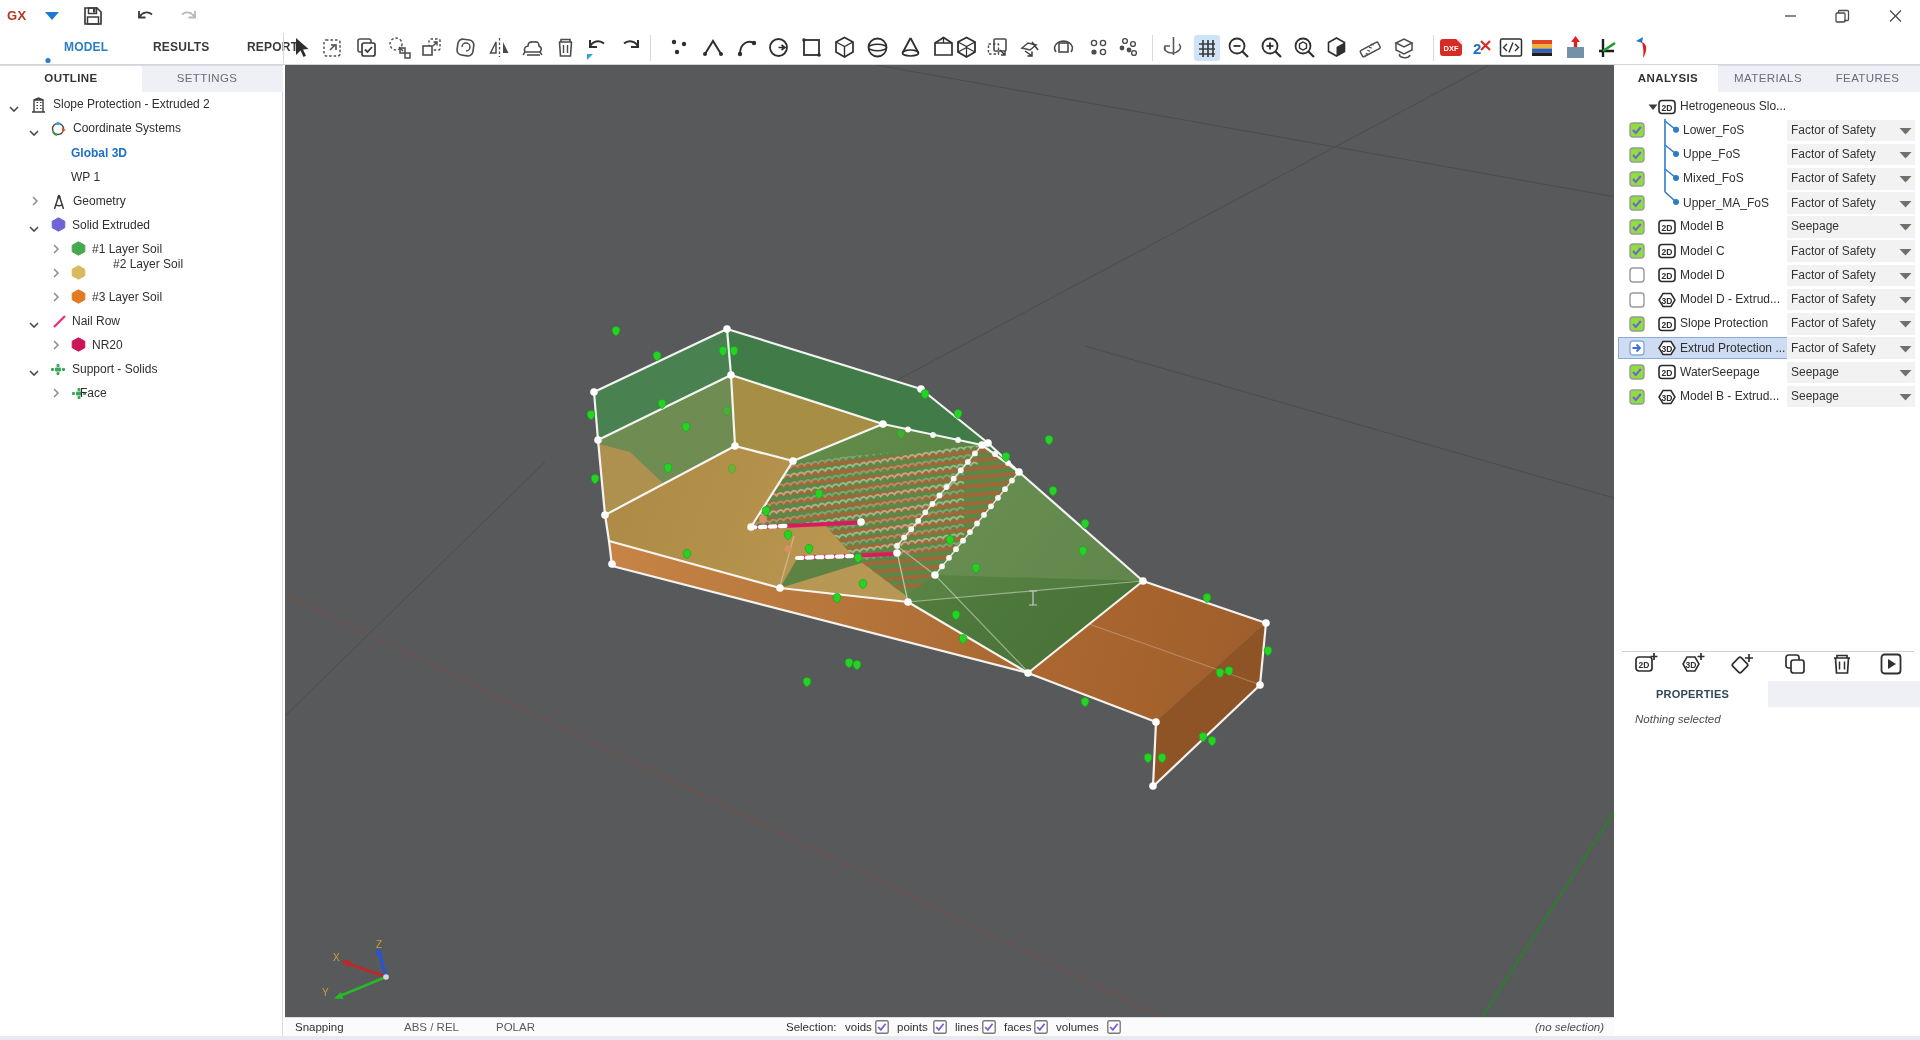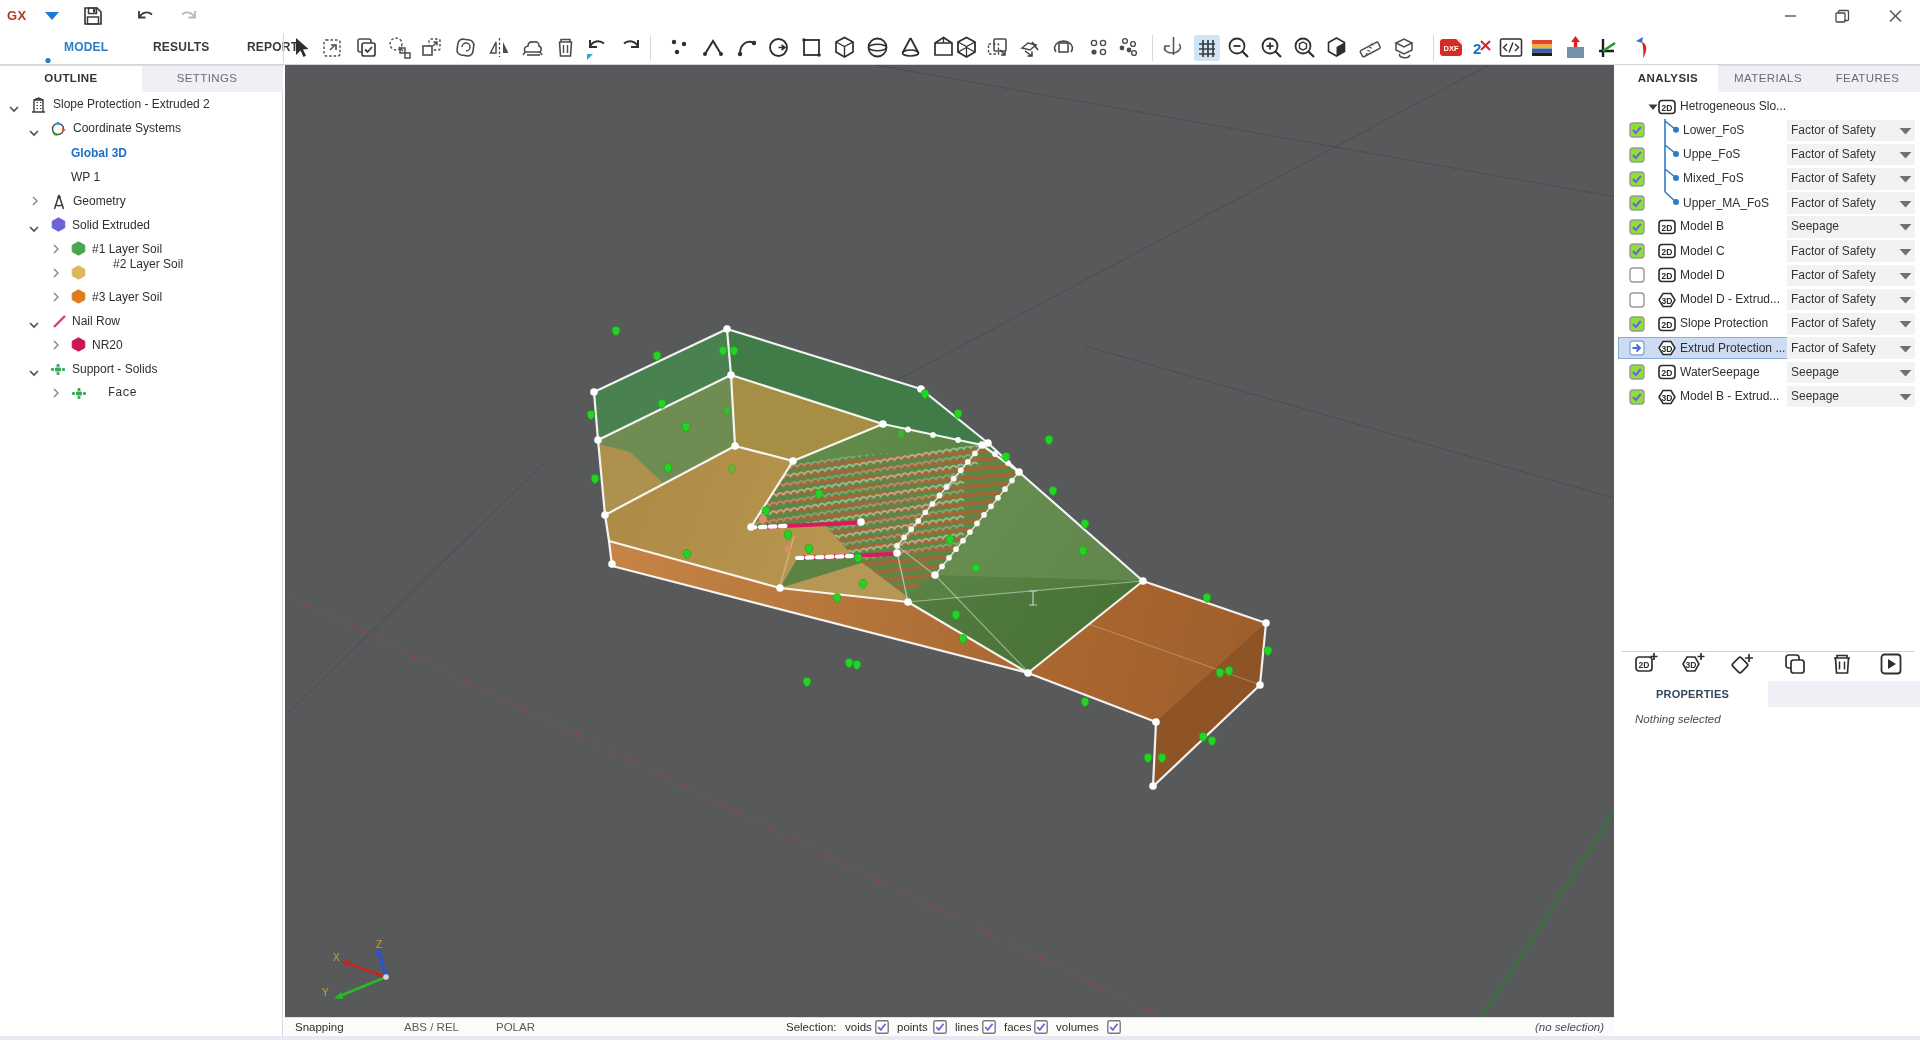--- a/index.html
+++ b/index.html
@@ -340,21 +340,21 @@
     </svg>
 <svg class="abs" style="left:71px;top:321.5px;" width="16" height="13" viewBox="0 0 16 13">
       <g fill="#3aa85a">
         <rect x="6.5" y="1" width="3" height="3" rx="1"></rect>
         <rect x="6.5" y="9" width="3" height="3" rx="1"></rect>
         <rect x="1" y="5" width="3" height="3" rx="1"></rect>
         <rect x="12" y="5" width="3" height="3" rx="1"></rect>
         <rect x="5" y="4.5" width="6" height="4" rx="1"></rect>
       </g>
     </svg>
-<div class="trow" style="left:108px;top:320.5px;font-family:Liberation Mono, monospace;">Face</div>
+<div class="trow" style="left:80px;top:320.5px;">Face</div>
 </div>
 <div id="viewport">
 <svg width="1329" height="952" viewBox="285 65 1329 952" style="position:absolute;left:0;top:0;">
       <defs>
         <linearGradient id="gslope" x1="800" y1="430" x2="1120" y2="660" gradientUnits="userSpaceOnUse">
           <stop offset="0" stop-color="#648d4b"></stop>
           <stop offset="1" stop-color="#4d783c"></stop>
         </linearGradient>
         <linearGradient id="gwall" x1="620" y1="560" x2="1030" y2="660" gradientUnits="userSpaceOnUse">
           <stop offset="0" stop-color="#c58445"></stop>

